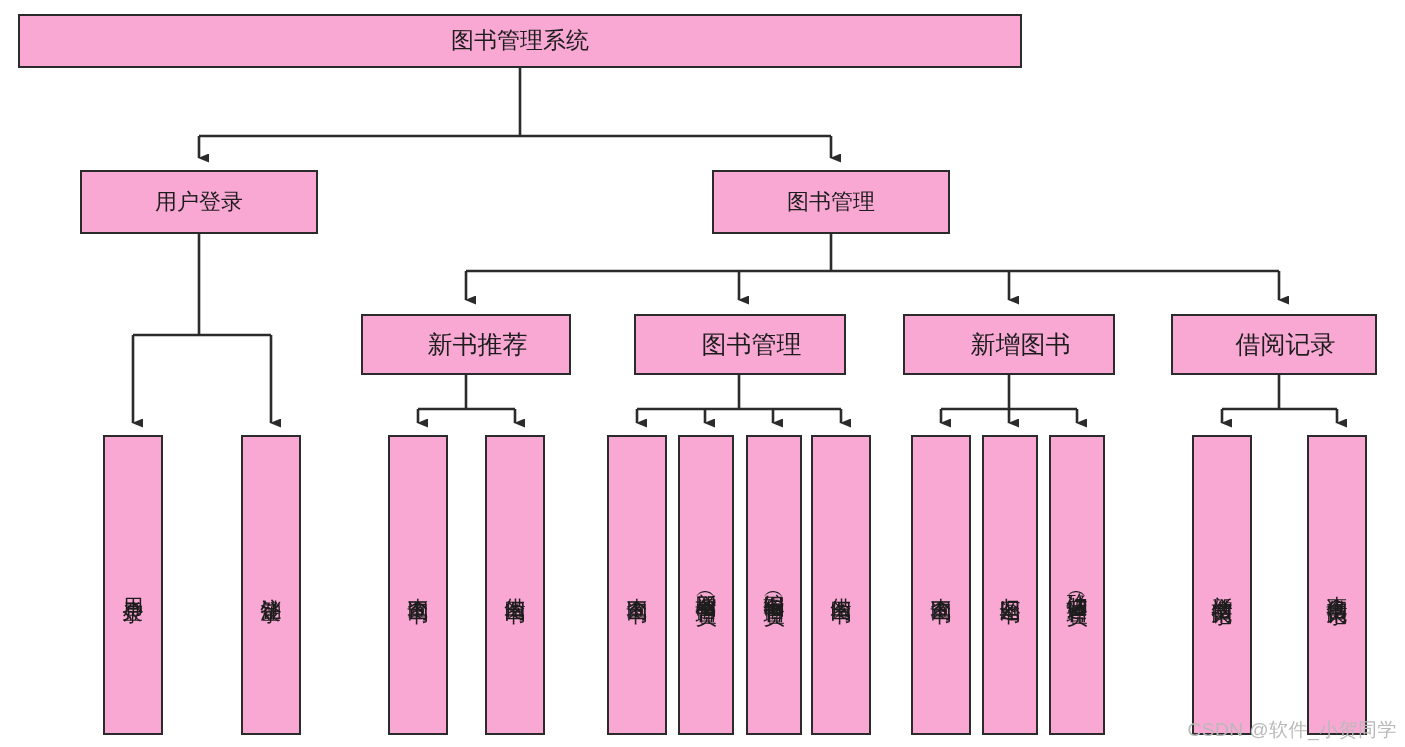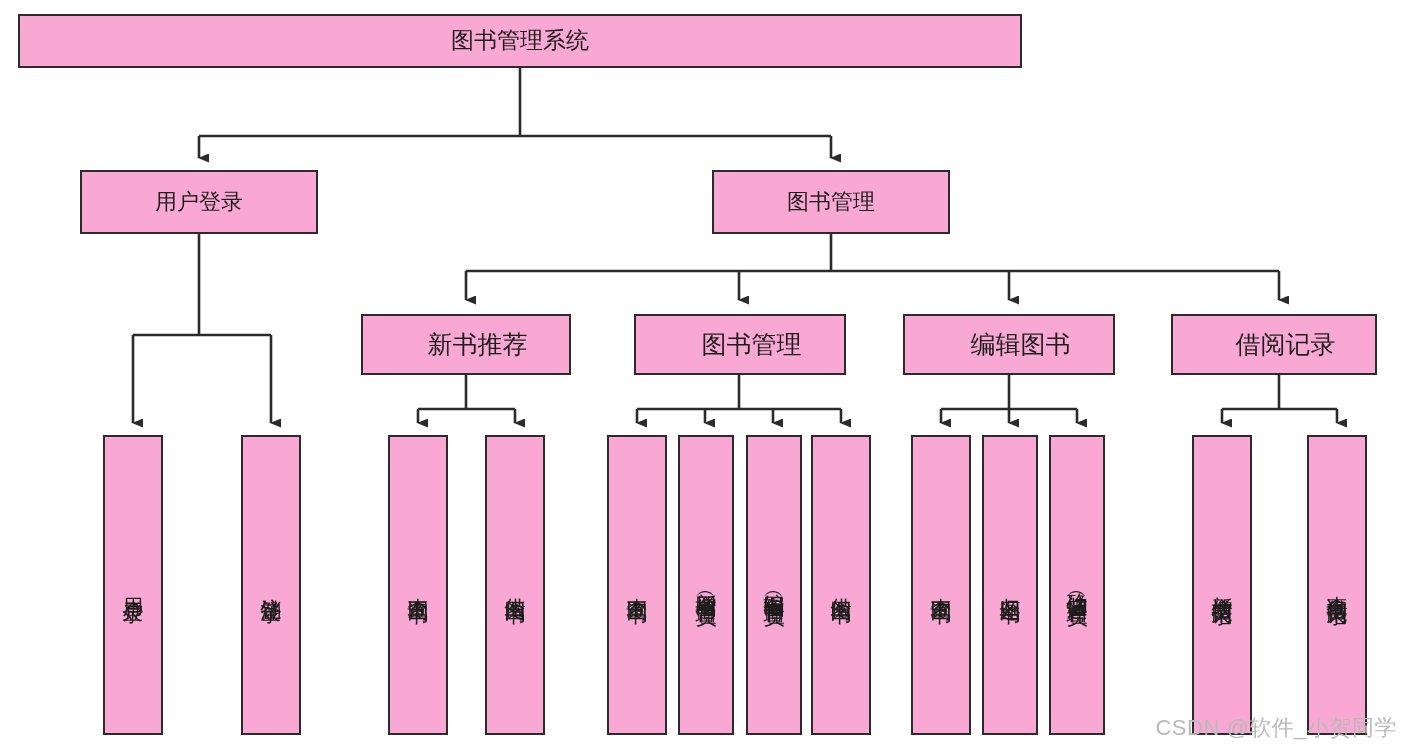--- a/index.html
+++ b/index.html
@@ -58,21 +58,21 @@
     writing-mode: vertical-rl;
     text-orientation: upright;
     letter-spacing: 2px;
     line-height: 1.05;
     white-space: nowrap;
   }
   #watermark {
     position: absolute;
     right: 8px;
     bottom: 4px;
-    font-size: 22px;
+    font-size: 19px;
     color: #b9b9b9;
     letter-spacing: 0.5px;
     pointer-events: none;
     white-space: nowrap;
   }
 </style>
 </head>
 <body>
 
 <div id="diagram-root">
@@ -153,21 +153,21 @@
 
   <div class="node level2" style="left:361px; top:314px; width:210px; height:61px;">
     <span class="node-label">新书推荐</span>
   </div>
 
   <div class="node level2" style="left:634px; top:314px; width:212px; height:61px;">
     <span class="node-label">图书管理</span>
   </div>
 
   <div class="node level2" style="left:903px; top:314px; width:212px; height:61px;">
-    <span class="node-label">编辑图书</span>
+    <span class="node-label">新增图书</span>
   </div>
 
   <div class="node level2" style="left:1171px; top:314px; width:206px; height:61px;">
     <span class="node-label">借阅记录</span>
   </div>
 
   <div class="node leaf" style="left:103px; top:435px; width:60px; height:300px;">
     <span class="node-label">用户登录</span>
   </div>
 

